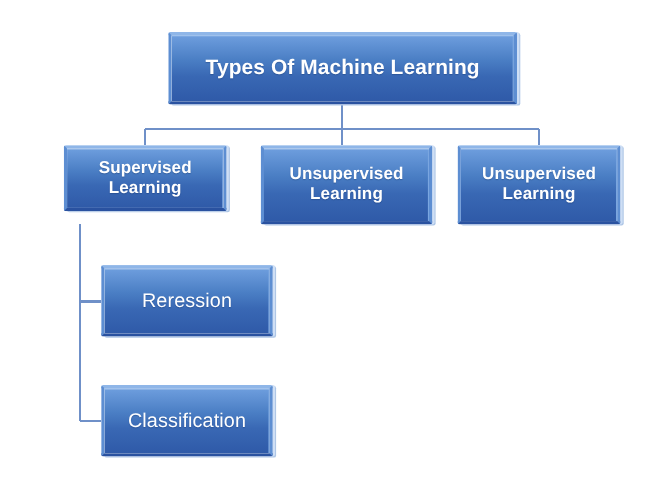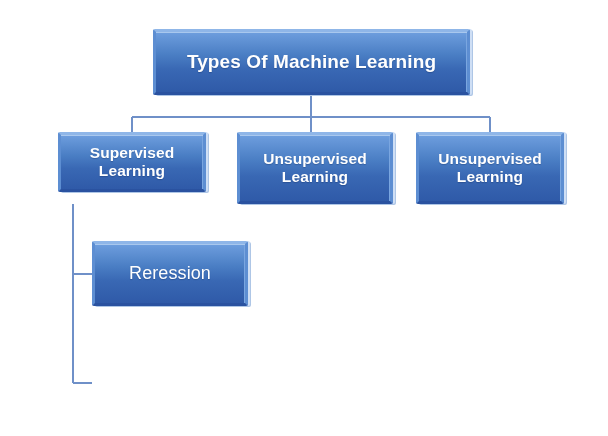--- a/index.html
+++ b/index.html
@@ -115,14 +115,17 @@
   </div>
 
   <div class="node" id="node-reinforcement">
     <span class="label"><span>Unsupervised</span><br><span>Learning</span></span>
   </div>
 
   <div class="node" id="node-regression">
     <span class="label">Reression</span>
   </div>
 
+  <div class="node" id="node-classification">
+    <span class="label">Classification</span>
+  </div>
 
 </div>
 
 </body></html>

